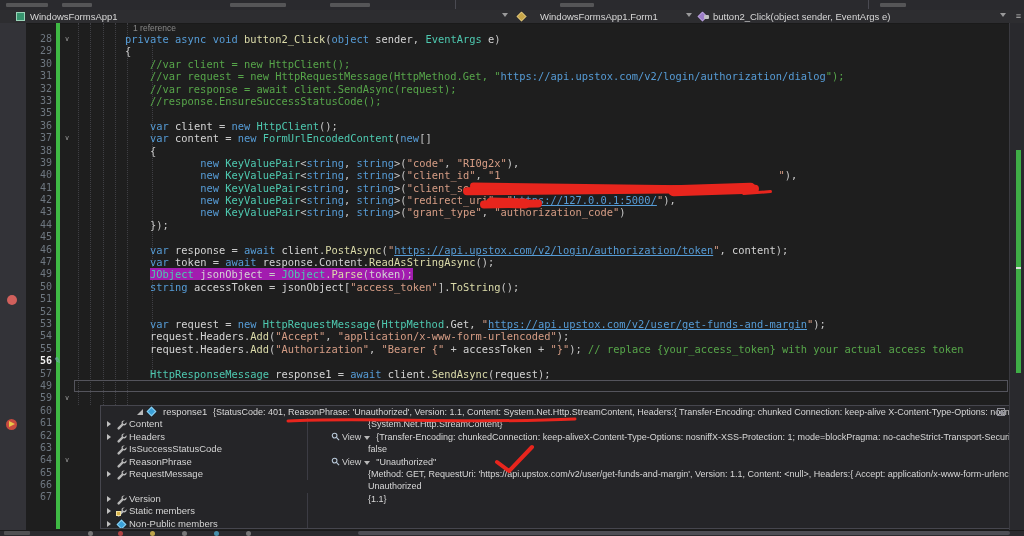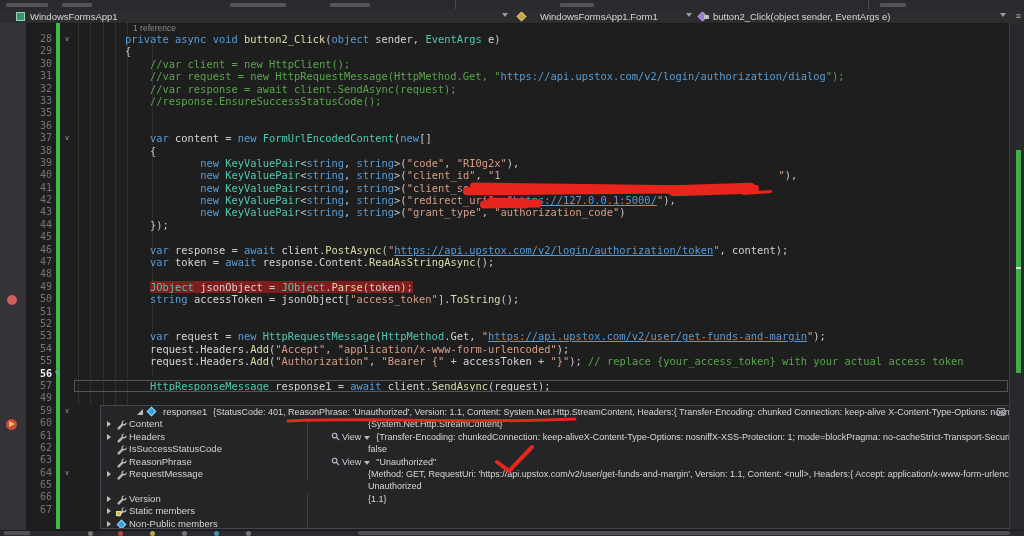--- a/index.html
+++ b/index.html
@@ -25,21 +25,21 @@
   #codelens{position:absolute;left:133px;top:23px;font-size:8.5px;color:#8a8a8a;}
   
   #lines{position:absolute;left:0;top:33px;width:1024px;}
   .code-row{position:relative;height:12.4px;line-height:12.4px;white-space:nowrap;}
   .ln{position:absolute;left:26px;width:26px;text-align:right;color:#6e7780;
       font-family:"DejaVu Sans Mono",monospace;font-size:10px;}
   .ln.cur{color:#f0f0f0;font-weight:bold;}
   .pencil{position:absolute;left:54px;top:0px;font-size:8px;color:#7aa7c7;transform:rotate(10deg);}
   .code-text{position:absolute;left:75px;top:0;font-family:"DejaVu Sans Mono",monospace;font-size:10.4px;white-space:pre;}
   .code-text span{letter-spacing:0;}
-  .hl{background:#7f1d1d;}
+  .hl{background:#a21caf;}
   .gap{display:inline-block;height:1px;}
   .fold{position:absolute;left:62px;width:10px;text-align:center;color:#9a9a9a;font-size:7px;line-height:12px;}
   #curline-box{position:absolute;left:74px;top:380px;width:934px;height:12px;border:1px solid #54545c;box-sizing:border-box;}
   
   #bp-dot{position:absolute;left:7px;top:295px;width:10px;height:10px;border-radius:50%;background:#d1605c;}
   #exec-icon{position:absolute;left:6px;top:419px;width:11px;height:11px;border-radius:50%;background:#c84a3f;}
   #exec-arrow{position:absolute;left:9px;top:421px;width:0;height:0;border-top:3.5px solid transparent;border-bottom:3.5px solid transparent;border-left:6px solid #e8c84a;}
   
   #datatip{position:absolute;left:100px;top:405px;width:910px;height:124px;background:#252528;border:1px solid #46464e;box-sizing:border-box;font-size:9.5px;color:#d8d8d8;overflow:hidden;}
   #dt-root{position:relative;height:12.4px;line-height:12.4px;white-space:nowrap;overflow:hidden;}
@@ -139,21 +139,21 @@
       <div class="code-row">
         <span class="ln">33</span>
         <span class="code-text"><span>            </span><span><span style="color: rgb(87, 166, 74);">//response.EnsureSuccessStatusCode();</span></span></span>
       </div>
       <div class="code-row">
         <span class="ln">35</span>
         <span class="code-text"><span></span><span></span></span>
       </div>
       <div class="code-row">
         <span class="ln">36</span>
-        <span class="code-text"><span>            </span></span>
+        <span class="code-text"><span>            </span><span><span style="color: rgb(86, 156, 214);">var </span><span style="color: rgb(212, 212, 212);">client </span><span style="color: rgb(200, 200, 200);">= </span><span style="color: rgb(86, 156, 214);">new </span><span style="color: rgb(78, 201, 176);">HttpClient</span><span style="color: rgb(200, 200, 200);">();</span></span></span>
       </div>
       <div class="code-row">
         <span class="ln">37</span>
         <span class="fold">∨</span>
         <span class="code-text"><span>            </span><span><span style="color: rgb(86, 156, 214);">var </span><span style="color: rgb(212, 212, 212);">content </span><span style="color: rgb(200, 200, 200);">= </span><span style="color: rgb(86, 156, 214);">new </span><span style="color: rgb(78, 201, 176);">FormUrlEncodedContent</span><span style="color: rgb(200, 200, 200);">(</span><span style="color: rgb(86, 156, 214);">new</span><span style="color: rgb(200, 200, 200);">[]</span></span></span>
       </div>
       <div class="code-row">
         <span class="ln">38</span>
         <span class="code-text"><span>            </span><span><span style="color: rgb(200, 200, 200);">{</span></span></span>
       </div>
@@ -185,24 +185,20 @@
         <span class="ln">45</span>
         <span class="code-text"><span></span><span></span></span>
       </div>
       <div class="code-row">
         <span class="ln">46</span>
         <span class="code-text"><span>            </span><span><span style="color: rgb(86, 156, 214);">var </span><span style="color: rgb(212, 212, 212);">response </span><span style="color: rgb(200, 200, 200);">= </span><span style="color: rgb(86, 156, 214);">await </span><span style="color: rgb(212, 212, 212);">client</span><span style="color: rgb(200, 200, 200);">.</span><span style="color: rgb(220, 220, 170);">PostAsync</span><span style="color: rgb(200, 200, 200);">(</span><span style="color: rgb(214, 157, 133);">"</span><span style="color: rgb(86, 156, 214); text-decoration: underline;">https://api.upstox.com/v2/login/authorization/token</span><span style="color: rgb(214, 157, 133);">"</span><span style="color: rgb(200, 200, 200);">, </span><span style="color: rgb(212, 212, 212);">content</span><span style="color: rgb(200, 200, 200);">);</span></span></span>
       </div>
       <div class="code-row">
         <span class="ln">47</span>
         <span class="code-text"><span>            </span><span><span style="color: rgb(86, 156, 214);">var </span><span style="color: rgb(212, 212, 212);">token </span><span style="color: rgb(200, 200, 200);">= </span><span style="color: rgb(86, 156, 214);">await </span><span style="color: rgb(212, 212, 212);">response</span><span style="color: rgb(200, 200, 200);">.</span><span style="color: rgb(212, 212, 212);">Content</span><span style="color: rgb(200, 200, 200);">.</span><span style="color: rgb(220, 220, 170);">ReadAsStringAsync</span><span style="color: rgb(200, 200, 200);">();</span></span></span>
-      </div>
-      <div class="code-row">
-        <span class="ln">48</span>
-        <span class="code-text"><span></span><span></span></span>
       </div>
       <div class="code-row">
         <span class="ln">49</span>
         <span class="code-text"><span>            </span><span class="hl"><span style="color: rgb(78, 201, 176);">JObject </span><span style="color: rgb(212, 212, 212);">jsonObject </span><span style="color: rgb(200, 200, 200);">= </span><span style="color: rgb(78, 201, 176);">JObject</span><span style="color: rgb(200, 200, 200);">.</span><span style="color: rgb(220, 220, 170);">Parse</span><span style="color: rgb(200, 200, 200);">(</span><span style="color: rgb(212, 212, 212);">token</span><span style="color: rgb(200, 200, 200);">);</span></span></span>
       </div>
       <div class="code-row">
         <span class="ln">50</span>
         <span class="code-text"><span>            </span><span><span style="color: rgb(86, 156, 214);">string </span><span style="color: rgb(212, 212, 212);">accessToken </span><span style="color: rgb(200, 200, 200);">= </span><span style="color: rgb(212, 212, 212);">jsonObject</span><span style="color: rgb(200, 200, 200);">[</span><span style="color: rgb(214, 157, 133);">"access_token"</span><span style="color: rgb(200, 200, 200);">].</span><span style="color: rgb(220, 220, 170);">ToString</span><span style="color: rgb(200, 200, 200);">();</span></span></span>
       </div>
       <div class="code-row">

